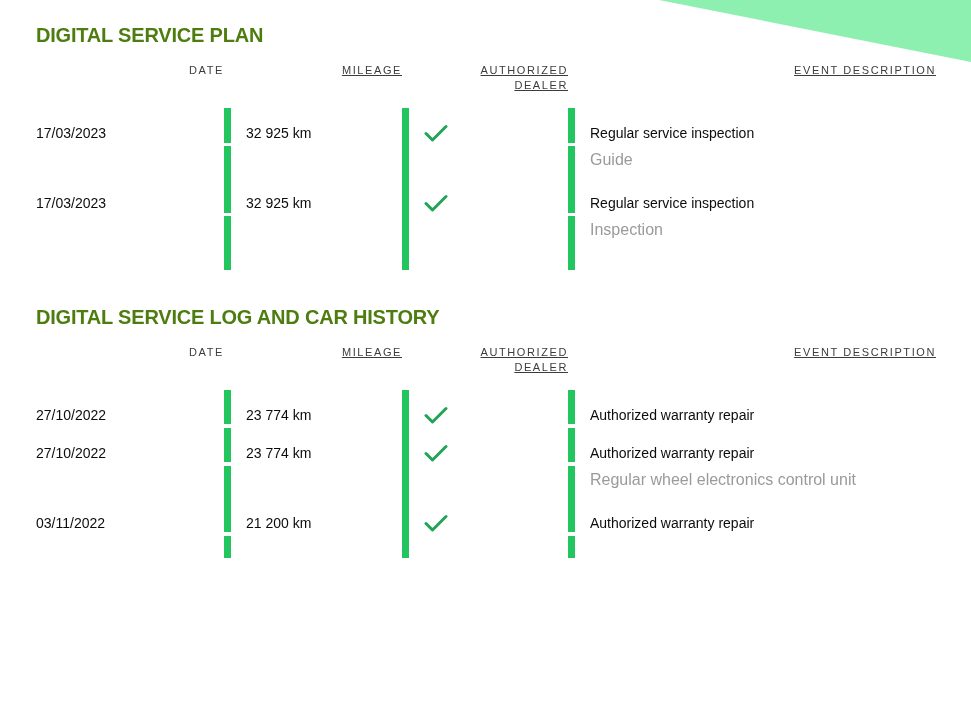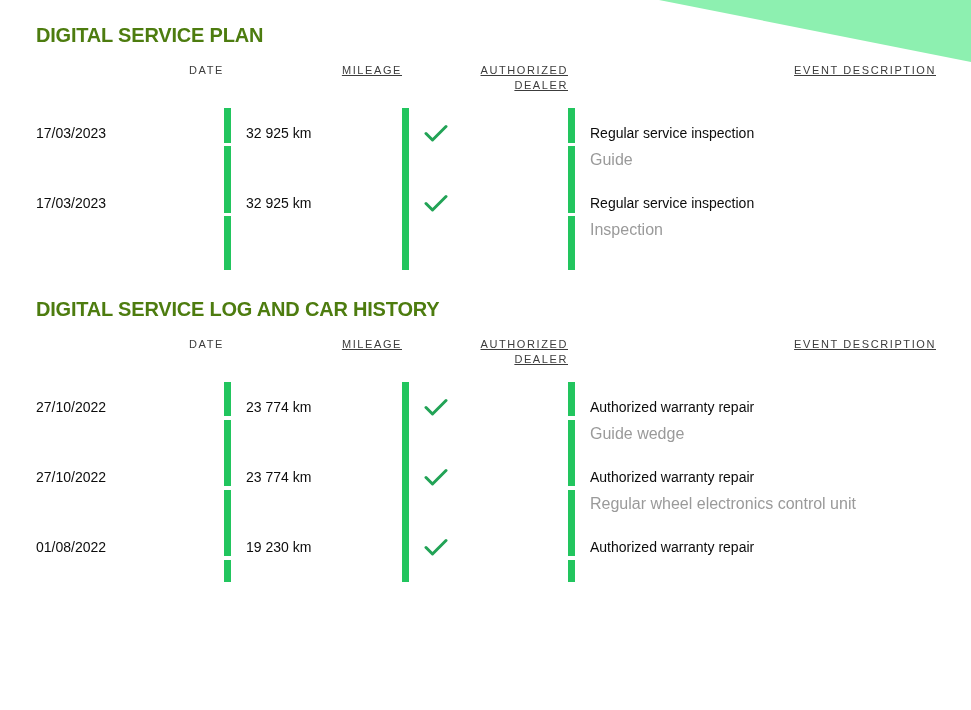--- a/index.html
+++ b/index.html
@@ -36,21 +36,21 @@
   .section { margin-bottom: 10px; }
 
   .section-title {
     font-size: 20px;
     font-weight: bold;
     letter-spacing: -0.2px;
     margin: 0 0 16px 0;
     color: #4d7c0f;
   }
 
-  .section + .section .section-title { margin-top: 28px; }
+  .section + .section .section-title { margin-top: 36px; }
 
   
   .svc-table {
     width: 900px;
     border-collapse: collapse;
     table-layout: fixed;
   }
   .svc-table col.c-date { width: 188px; }
   .svc-table col.c-mileage { width: 178px; }
   .svc-table col.c-dealer { width: 166px; }
@@ -266,76 +266,62 @@
               <svg width="24" height="18" viewBox="0 0 24 18" xmlns="http://www.w3.org/2000/svg">
                 <path d="M2 9.5 L8.5 16 L22 2.5" fill="none" stroke="#22a356" stroke-width="3" stroke-linecap="round" stroke-linejoin="round"></path>
               </svg>
             </span>
           </div>
             </td>
           <td>
               <div class="cell-line val">Authorized warranty repair</div>
             </td>
         </tr>
+
+        <tr class="row-main">
+          <td>
+              <div class="cell-noline val">27/10/2022</div>
+            </td>
+          <td>
+              <div class="cell-line val">23 774 km</div>
+            </td>
+          <td>
+              <div class="cell-line">
+            <span class="check">
+              <svg width="24" height="18" viewBox="0 0 24 18" xmlns="http://www.w3.org/2000/svg">
+                <path d="M2 9.5 L8.5 16 L22 2.5" fill="none" stroke="#22a356" stroke-width="3" stroke-linecap="round" stroke-linejoin="round"></path>
+              </svg>
+            </span>
+          </div>
+            </td>
+          <td>
+              <div class="cell-line val">Authorized warranty repair</div>
+            </td>
+        </tr>
         <tr class="row-sub">
           <td>
               <div class="cell-noline">&nbsp;</div>
             </td>
           <td>
               <div class="cell-line">&nbsp;</div>
             </td>
           <td>
               <div class="cell-line">&nbsp;</div>
             </td>
           <td>
-              <div class="cell-line sub">Guide wedge</div>
-            </td>
-        </tr>
-
-        <tr class="row-main">
-          <td>
-              <div class="cell-noline val">27/10/2022</div>
-            </td>
-          <td>
-              <div class="cell-line val">23 774 km</div>
-            </td>
-          <td>
-              <div class="cell-line">
-            <span class="check">
-              <svg width="24" height="18" viewBox="0 0 24 18" xmlns="http://www.w3.org/2000/svg">
-                <path d="M2 9.5 L8.5 16 L22 2.5" fill="none" stroke="#22a356" stroke-width="3" stroke-linecap="round" stroke-linejoin="round"></path>
-              </svg>
-            </span>
-          </div>
-            </td>
-          <td>
-              <div class="cell-line val">Authorized warranty repair</div>
-            </td>
-        </tr>
-        <tr class="row-sub">
-          <td>
-              <div class="cell-noline">&nbsp;</div>
-            </td>
-          <td>
-              <div class="cell-line">&nbsp;</div>
-            </td>
-          <td>
-              <div class="cell-line">&nbsp;</div>
-            </td>
-          <td>
               <div class="cell-line sub">Regular wheel electronics control unit</div>
             </td>
         </tr>
 
         <tr class="row-main">
           <td>
-              <div class="cell-noline val">01/08/2022</div>
-            </td>
-          <td>
-              <div class="cell-line val">19 230 km</div>
+              <div class="cell-noline val">03/11/2022</div>
+            </td>
+          <td>
+              <div class="cell-line val">21 200 km</div>
             </td>
           <td>
               <div class="cell-line">
             <span class="check">
               <svg width="24" height="18" viewBox="0 0 24 18" xmlns="http://www.w3.org/2000/svg">
                 <path d="M2 9.5 L8.5 16 L22 2.5" fill="none" stroke="#22a356" stroke-width="3" stroke-linecap="round" stroke-linejoin="round"></path>
               </svg>
             </span>
           </div>
             </td>

